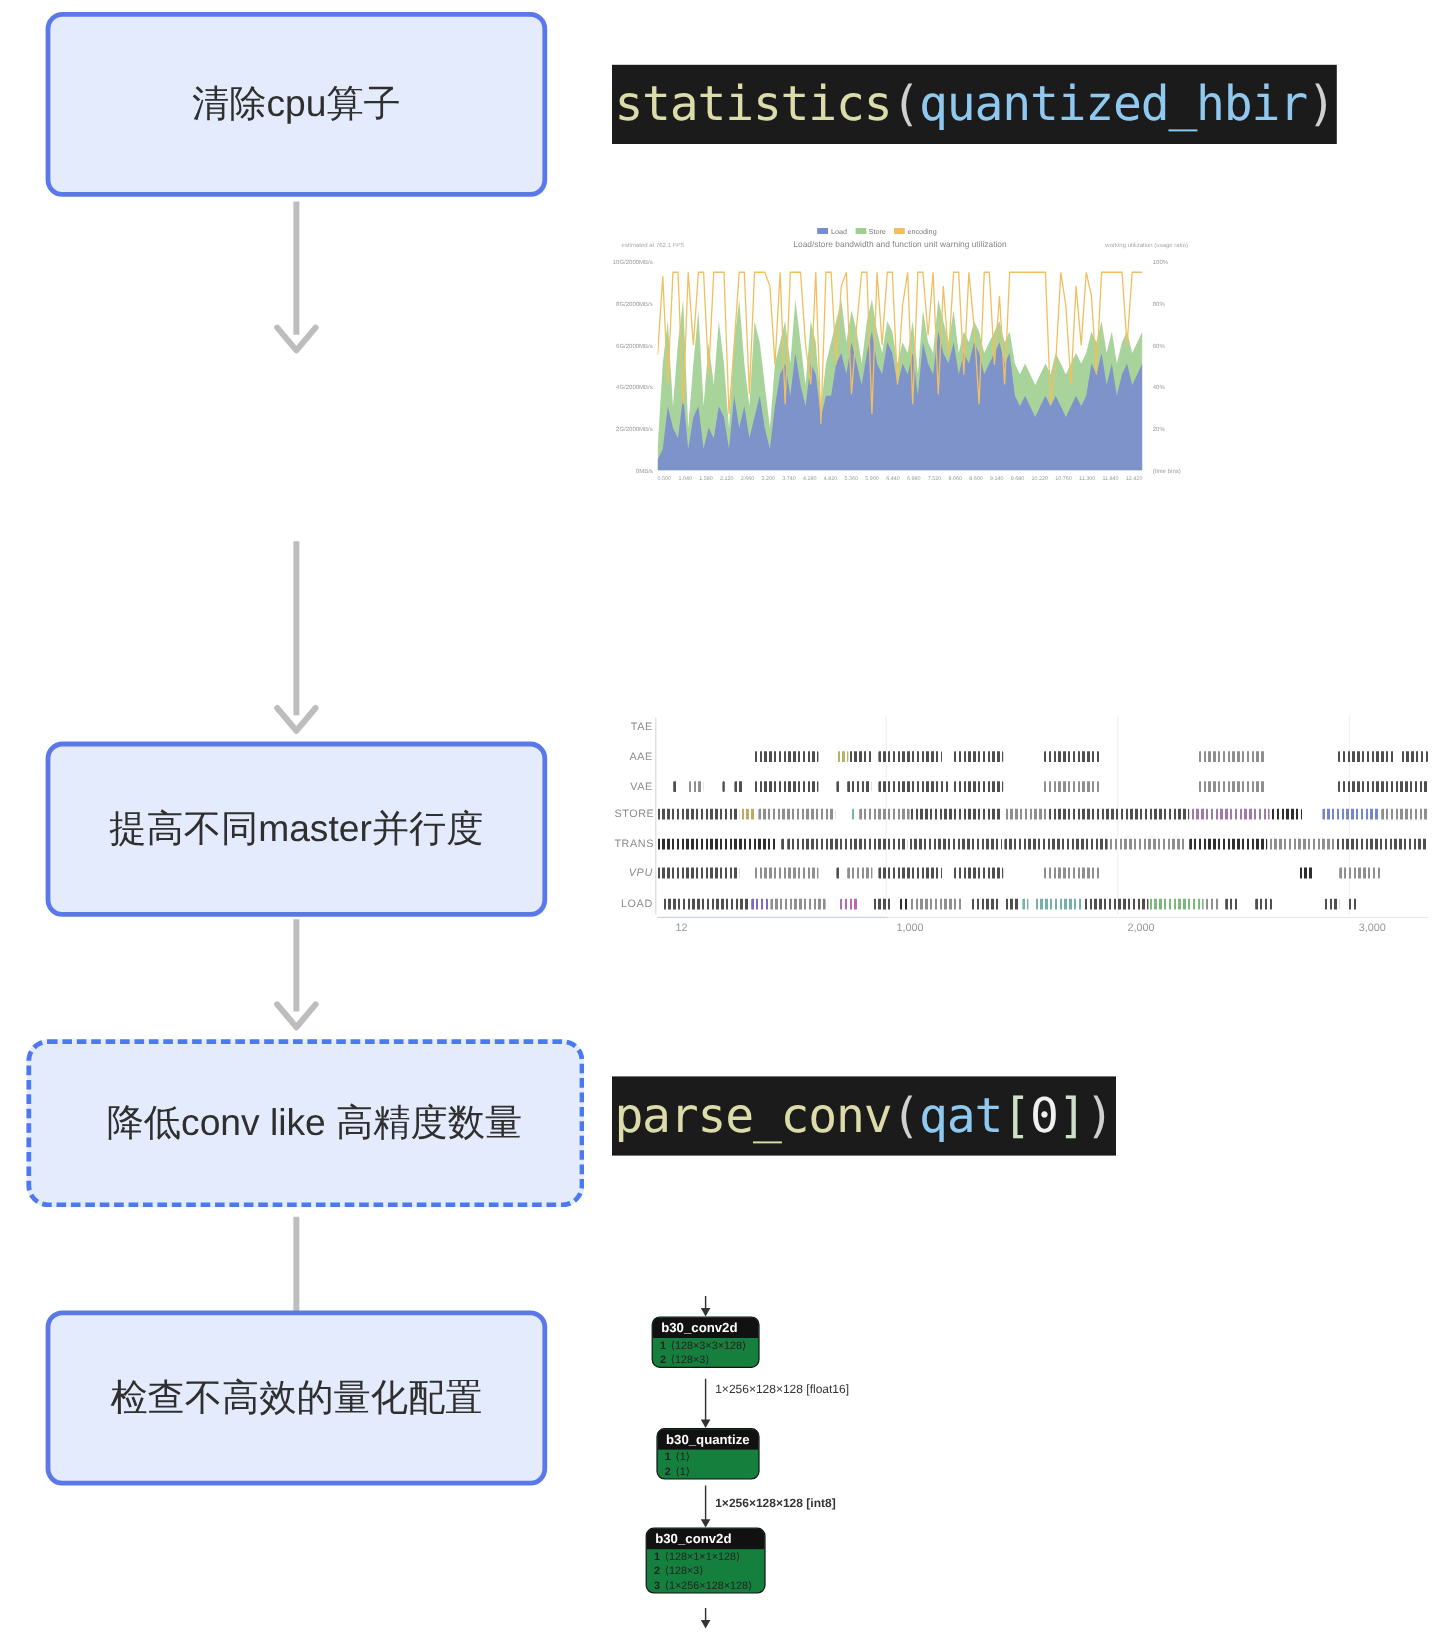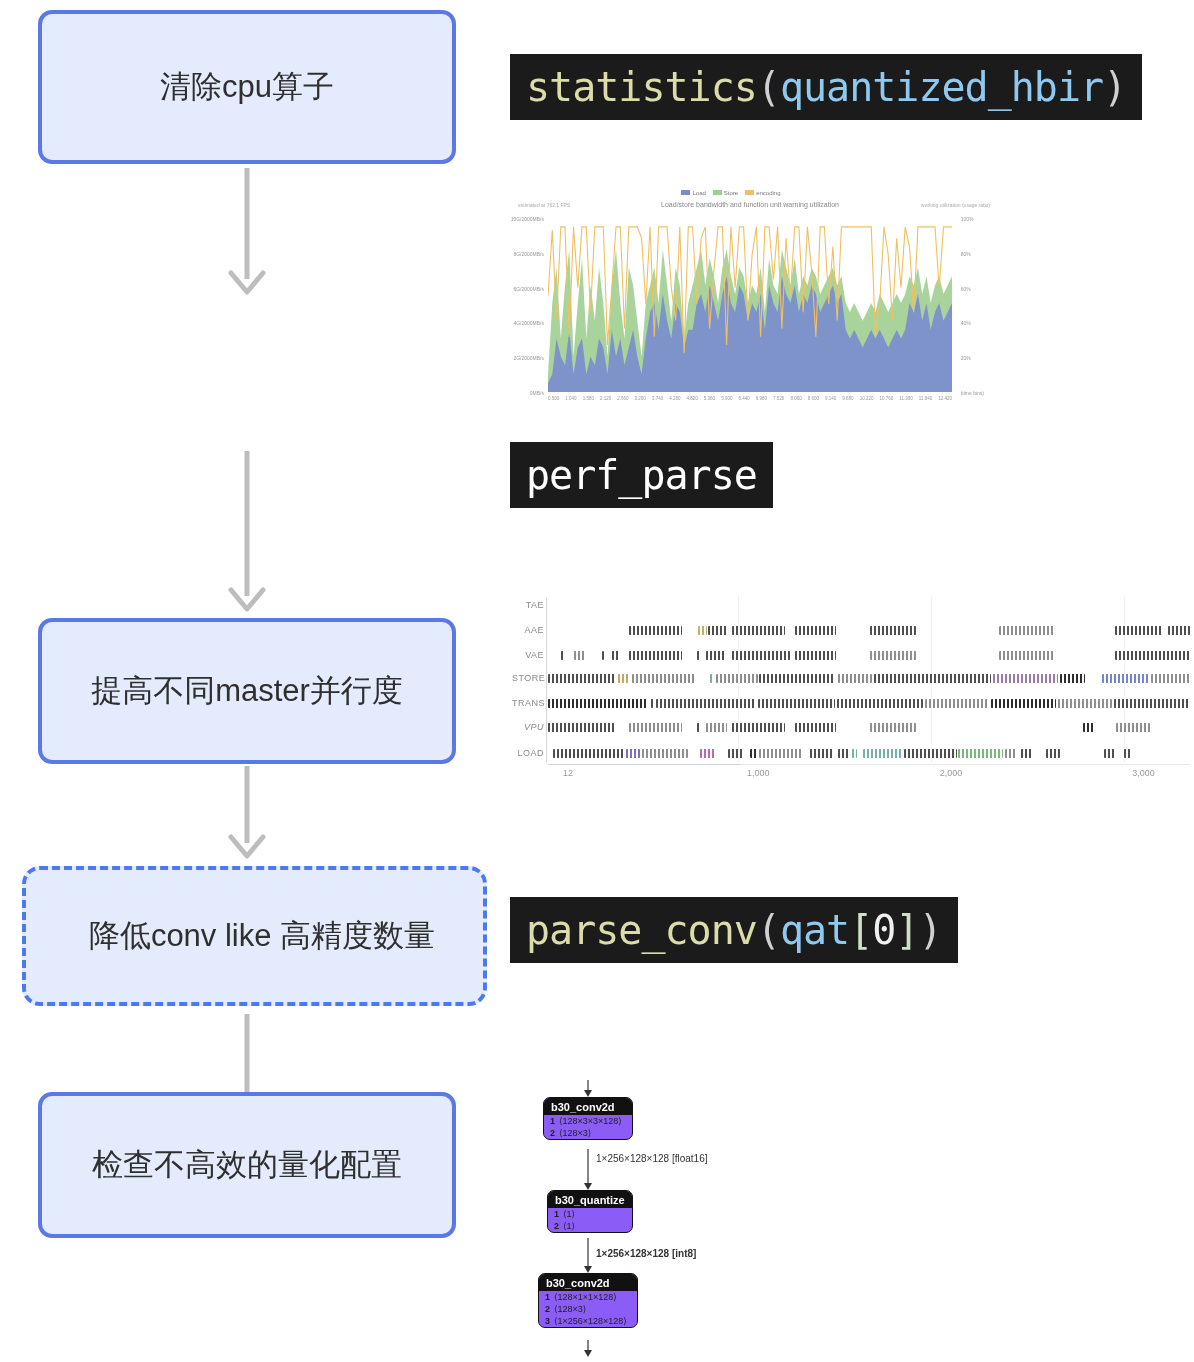--- a/index.html
+++ b/index.html
@@ -7,21 +7,21 @@
           font-family:"Liberation Sans",sans-serif;}
 
   
   .fbox{position:absolute;left:38px;width:410px;background:#e4ebfc;border:4px solid #5a78e8;
         border-radius:14px;display:flex;align-items:center;justify-content:center;text-align:center;
         font-size:31px;color:#2f2f2f;font-weight:500;white-space:pre-line;line-height:1.45;}
   .fbox.dashed{border-style:dashed;border-radius:18px;border-color:#4d79f0;}
   .flow-arrow{position:absolute;left:225px;}
 
   
-  .code{position:absolute;background:#1b1b1b;padding:10px 16px;white-space:nowrap;
+  .code{position:absolute;background:#1b1b1b;padding:10px 2px;white-space:nowrap;
         font-family:"DejaVu Sans Mono",monospace;font-size:40px;line-height:1.15;letter-spacing:-1px;}
 
   
   .bwchart{position:absolute;left:512px;top:188px;width:478px;height:228px;font-family:"Liberation Sans",sans-serif;}
   .bw-legend{position:absolute;left:0;right:40px;top:2px;display:flex;justify-content:center;gap:7px;
              font-size:6px;color:#777;align-items:center;}
   .bw-legend .sw{display:inline-block;width:9px;height:5px;margin-right:2px;}
   .bw-title{position:absolute;left:36px;width:404px;top:13px;text-align:center;font-size:7px;color:#888;}
   .bw-note-left{position:absolute;left:6px;top:14px;font-size:5px;color:#aaa;}
   .bw-note-right{position:absolute;right:0px;top:14px;font-size:5px;color:#aaa;}
@@ -38,21 +38,21 @@
   .tl-row-label{position:absolute;width:32px;text-align:right;font-size:9px;color:#8a8a8a;letter-spacing:.5px;}
   .tl-axis-v{position:absolute;left:34px;top:6px;width:1px;height:164px;background:#d9d9d9;}
   .tl-axis-h{position:absolute;left:36px;top:172px;width:642px;height:1px;background:#e8e8e8;}
   .tl-axis-h2{position:absolute;left:36px;top:172px;width:192px;height:1px;background:#ccd4e4;}
   .tl-grid{position:absolute;top:4px;width:1px;height:166px;background:#f1f1f1;}
   .tl-seg{position:absolute;height:9px;border-radius:1px;}
   .tl-tick{position:absolute;top:176px;font-size:9px;color:#9a9a9a;transform:translateX(-50%);margin-left:20px;}
 
   
   .graph{position:absolute;left:500px;top:1080px;width:330px;height:282px;}
-  .gnode{position:absolute;background:#8b5cf6;border:1.5px solid #111;border-radius:7px;overflow:hidden;
+  .gnode{position:absolute;background:#15803d;border:1.5px solid #111;border-radius:7px;overflow:hidden;
          box-sizing:border-box;}
   .gnode .hd{background:#111;color:#fff;font-size:11px;font-weight:bold;padding:3px 7px 2px 7px;
              font-family:"Liberation Sans",sans-serif;}
   .gnode .row{font-size:9px;color:#222;padding:1px 6px;white-space:nowrap;}
   .gnode .row b{margin-right:4px;}
   .gedge-label{position:absolute;font-size:10px;color:#333;white-space:nowrap;}
 </style>
 </head>
 <body>
 
@@ -90,21 +90,20 @@
     <svg width="44" height="134">
       <line x1="22" y1="2" x2="22" y2="116" stroke="#bdbdbd" stroke-width="5"></line>
       <polyline points="6,110 22,129 38,110" fill="none" stroke="#bdbdbd" stroke-width="5" stroke-linejoin="round" stroke-linecap="round"></polyline>
     </svg>
   </div>
 
   <div class="fbox" style="top:1092px;height:138px;">检查不高效的量化配置</div>
 
   <div class="code" style="left:510px;top:54px;"><span style="color: rgb(220, 220, 170);">statistics</span><span style="color: rgb(208, 208, 208);">(</span><span style="color: rgb(143, 201, 240);">quantized_hbir</span><span style="color: rgb(208, 208, 208);">)</span></div>
 
-  <div class="code" style="left:510px;top:442px;"><span style="color: rgb(255, 255, 255);">perf_parse</span></div>
 
   <div class="code" style="left:510px;top:897px;"><span style="color: rgb(220, 220, 170);">parse_conv</span><span style="color: rgb(208, 208, 208);">(</span><span style="color: rgb(143, 201, 240);">qat</span><span style="color: rgb(207, 224, 200);">[</span><span style="color: rgb(240, 240, 240);">0</span><span style="color: rgb(207, 224, 200);">]</span><span style="color: rgb(208, 208, 208);">)</span></div>
 
   <div class="bwchart">
     <div class="bw-legend" id="bw-legend">
         <span><span class="sw" style="background: rgb(122, 140, 208);"></span>Load</span>
         <span><span class="sw" style="background: rgb(158, 207, 144);"></span>Store</span>
         <span><span class="sw" style="background: rgb(240, 192, 96);"></span>encoding</span>
       </div>
     <div class="bw-note-left">estimated at 762.1 FPS</div>

